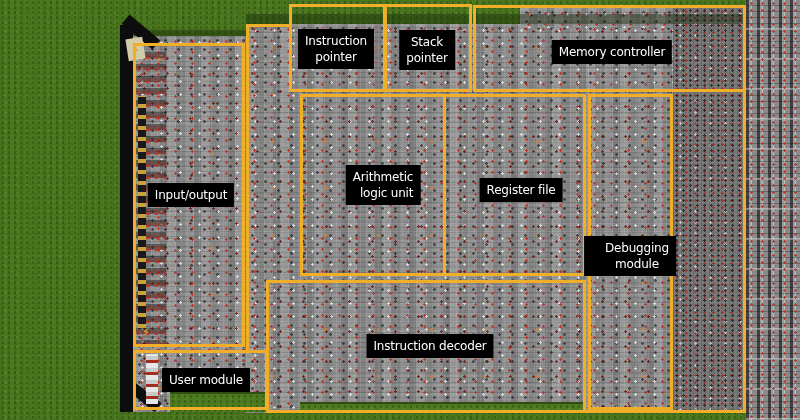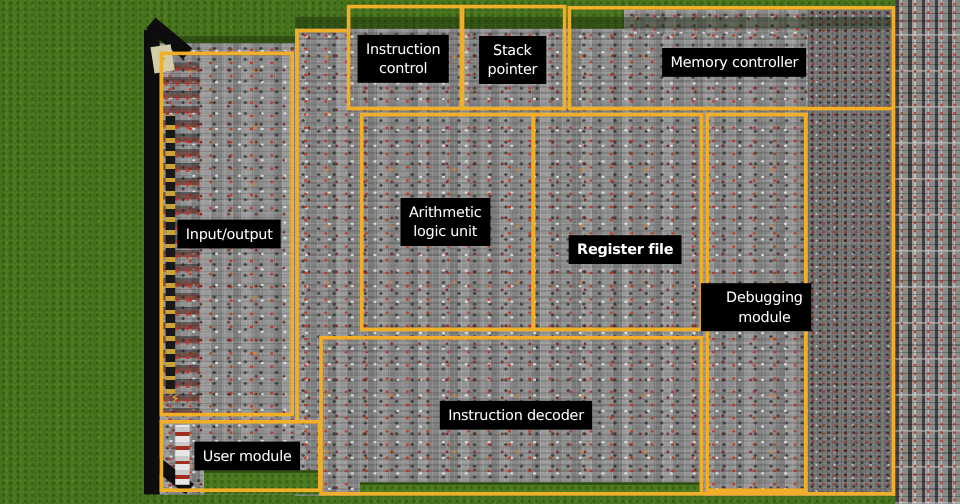--- a/index.html
+++ b/index.html
@@ -131,26 +131,26 @@
   <div class="abox z4" style="left:384px;top:4px;width:88px;height:88px;"></div>
   <div class="abox z4" style="left:473px;top:5px;width:273px;height:87px;"></div>
   <div class="aline z4" style="left:743px;top:92px;width:3px;height:321px;"></div>
   <div class="abox z4" style="left:300px;top:94px;width:146px;height:182px;"></div>
   <div class="abox z4" style="left:443px;top:94px;width:143px;height:182px;"></div>
   <div class="abox z4" style="left:588px;top:94px;width:85px;height:316px;"></div>
   <div class="abox z4" style="left:266px;top:280px;width:320px;height:133px;"></div>
   <div class="aline z4" style="left:586px;top:410px;width:160px;height:3px;"></div>
 
   <div class="label" style="left:336px;top:29px;">Instruction
-control</div>
+pointer</div>
   <div class="label" style="left:427px;top:30px;">Stack
 pointer</div>
   <div class="label" style="left:612px;top:40px;">Memory controller</div>
   <div class="label" style="left:191px;top:183px;">Input/output</div>
-  <div class="label" style="left:371px;top:165px;">Arithmetic
+  <div class="label" style="left:383px;top:165px;text-align:right;">Arithmetic
 logic unit</div>
-  <div class="label" style="left:521px;top:196px;font-weight:bold;">Register file</div>
+  <div class="label" style="left:521px;top:178px;">Register file</div>
   <div class="label" style="left:630px;top:236px;padding-left:21px;">Debugging
 module</div>
   <div class="label" style="left:430px;top:334px;text-align:center;">Instruction decoder</div>
   <div class="label" style="left:206px;top:368px;">User module</div>
 
 </div>
 
 </body></html>

